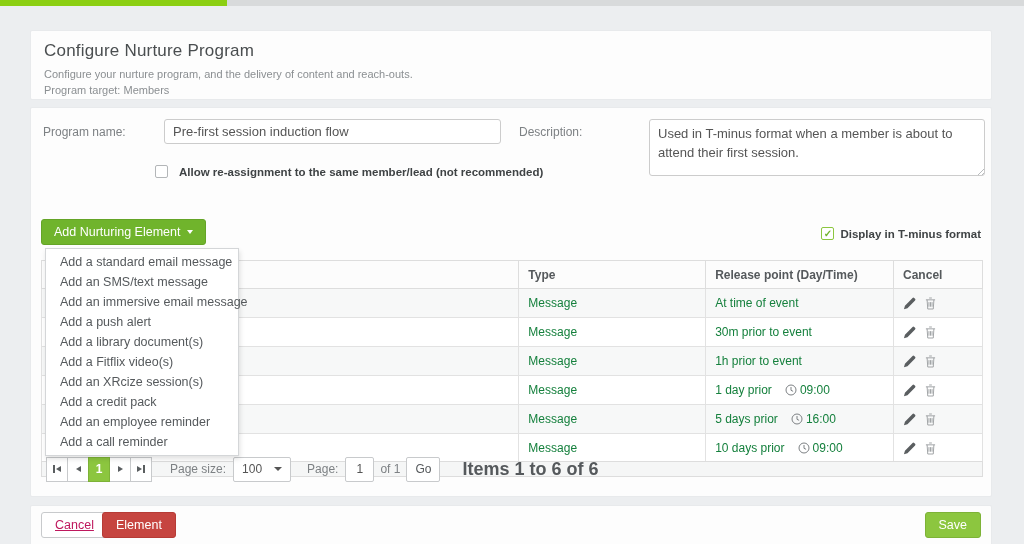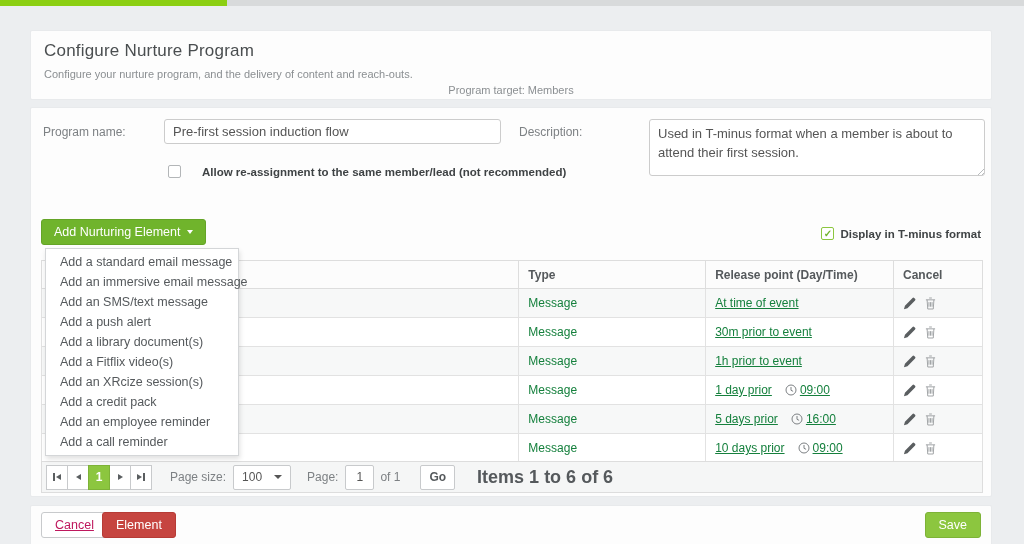--- a/index.html
+++ b/index.html
@@ -15,21 +15,21 @@
   .topbar { position:absolute; top:0; left:0; width:1024px; height:6px; background:#d8dadb; }
   .topbar .progress { position:absolute; left:0; top:0; height:6px; width:227px; background:#8ccf12; }
 
   .card { position:absolute; left:30px; width:962px; background:#fdfdfd; border:1px solid #e8eaec; border-radius:2px; }
   .header-card { top:30px; height:70px; padding:10px 13px; }
   .body-card   { top:107px; height:390px; }
   .footer-card { top:505px; height:44px; }
 
   .page-title { font-size:17px; font-weight:400; color:#4a4e50; letter-spacing:.2px; }
   .page-subtitle { font-size:11px; color:#8b8f92; margin-top:7px; }
-  .page-target { font-size:11px; color:#8b8f92; margin-top:4px;text-align:center; }
+  .page-target { font-size:11px; color:#8b8f92; margin-top:4px; }
 
   .field-label { position:absolute; font-size:12px; color:#7d8184; }
   .lbl-name { left:12px; top:17px; }
   .lbl-desc { left:488px; top:17px; }
 
   .txt-input {
     position:absolute; left:133px; top:11px; width:337px; height:25px;
     border:1px solid #ccc; border-radius:3px; padding:0 8px;
     font-size:13px; color:#555; font-family:inherit; background:#fff; outline:none;
   }
@@ -39,21 +39,21 @@
     font-size:13px; color:#555; font-family:inherit; line-height:1.45;
     resize:none; background:#fff; outline:none; overflow:hidden;
   }
   .grip {
     position:absolute; left:944px; top:58px; width:9px; height:9px; z-index:2;
     background:repeating-linear-gradient(135deg, transparent 0 2px, #b9bcbe 2px 3px);
     clip-path:polygon(100% 0, 100% 100%, 0 100%);
     pointer-events:none;
   }
 
-  .cb-row { position:absolute; left:137px; top:57px; display:flex; align-items:center; gap:21px; }
+  .cb-row { position:absolute; left:124px; top:57px; display:flex; align-items:center; gap:11px; }
   .cb { width:13px; height:13px; border:1px solid #b3b6b8; border-radius:2px; background:#fff; flex:0 0 auto; }
   .cb-label { font-size:11.5px; font-weight:700; color:#3f4345; }
 
   .add-btn {
     position:absolute; left:10px; top:111px; height:26px; padding:0 12px;
     background:#70b42c; border:1px solid #64a427; border-radius:3px;
     color:#fff; font-size:12.5px; font-family:inherit;
     display:inline-flex; align-items:center; gap:7px; cursor:pointer;
   }
   .caret-down { width:0; height:0; border-left:3.5px solid transparent; border-right:3.5px solid transparent; border-top:4px solid #fff; }
@@ -69,42 +69,42 @@
   table.grid th {
     height:28px; font-size:12px; font-weight:700; color:#55595c; text-align:left;
     padding:0 9px; border:1px solid #ddd; background:#fcfcfc;
   }
   table.grid td {
     height:29px; font-size:12px; color:#15803d;
     padding:0 9px; border:1px solid #e2e2e2;
   }
   tr.odd td { background:#f7f8f8; }
   td.cell-name { padding-left:201px; }
-  .rel-cell { display:flex; align-items:flex-start; gap:7px;text-decoration:underline; }
+  .rel-cell { display:flex; align-items:flex-start; gap:7px; }
   .rel-time { display:flex; align-items:center; gap:3px; margin-left:6px; }
   .act-cell { display:flex; align-items:center; gap:9px; }
   .icon-btn { display:inline-flex; cursor:pointer; }
 
   
   .pgbar {
-    position:absolute; left:10px; top:353px; width:942px; height:32px;
+    position:absolute; left:10px; top:353px; width:942px; height:16px;
     background:#f5f6f6; border:1px solid #ddd; display:flex; align-items:center;
   }
   .pager { display:flex; margin-left:5px; }
   .pager button {
     width:22px; height:25px; background:#fff; border:1px solid #c8cacc; margin-left:-1px;
     display:inline-flex; align-items:center; justify-content:center; gap:1px; cursor:pointer;
     font-family:inherit; font-size:12px; color:#555;
   }
   .pager button.active { background:#8cc63f; border-color:#7db237; color:#fff; font-weight:700; z-index:1; }
   .tri-l { width:0; height:0; border-top:3.5px solid transparent; border-bottom:3.5px solid transparent; border-right:5px solid #5a5e60; }
   .tri-r { width:0; height:0; border-top:3.5px solid transparent; border-bottom:3.5px solid transparent; border-left:5px solid #5a5e60; }
   .pbar { width:2px; height:8px; background:#5a5e60; }
   .pg-label { font-size:12px; color:#7d8184; }
-  .ml18 { margin-left:18px; } .ml16 { margin-left:16px; } .ml6 { margin-left:6px; } .ml4 { margin-left:20px;font-weight:bold; }
+  .ml18 { margin-left:18px; } .ml16 { margin-left:16px; } .ml6 { margin-left:6px; } .ml4 { margin-left:6px; }
   .select {
     margin-left:7px; width:58px; height:25px; background:#fff; border:1px solid #c8cacc; border-radius:2px;
     display:flex; align-items:center; justify-content:space-between; padding:0 8px;
     font-size:12px; color:#555; cursor:pointer;
   }
   .sel-caret { width:0; height:0; border-left:4px solid transparent; border-right:4px solid transparent; border-top:4.5px solid #555; }
   .page-input {
     margin-left:7px; width:29px; height:25px; border:1px solid #c8cacc; border-radius:2px;
     text-align:center; font-size:12px; color:#555; font-family:inherit; background:#fff; outline:none;
   }
@@ -380,22 +380,22 @@
     </div>
     <span class="pg-label ml16">Page:</span>
     <input class="page-input" type="text" value="1" style="">
     <span class="pg-label ml6">of 1</span>
     <button class="go-btn ml4">Go</button>
     <span class="items-label">Items 1 to 6 of 6</span>
   </div>
 
   <div class="dropdown">
     <div class="dd-item">Add a standard email message</div>
+    <div class="dd-item">Add an SMS/text message</div>
     <div class="dd-item">Add an immersive email message</div>
-    <div class="dd-item">Add an SMS/text message</div>
     <div class="dd-item">Add a push alert</div>
     <div class="dd-item">Add a library document(s)</div>
     <div class="dd-item">Add a Fitflix video(s)</div>
     <div class="dd-item">Add an XRcize session(s)</div>
     <div class="dd-item">Add a credit pack</div>
     <div class="dd-item">Add an employee reminder</div>
     <div class="dd-item">Add a call reminder</div>
   </div>
 
 </div>

